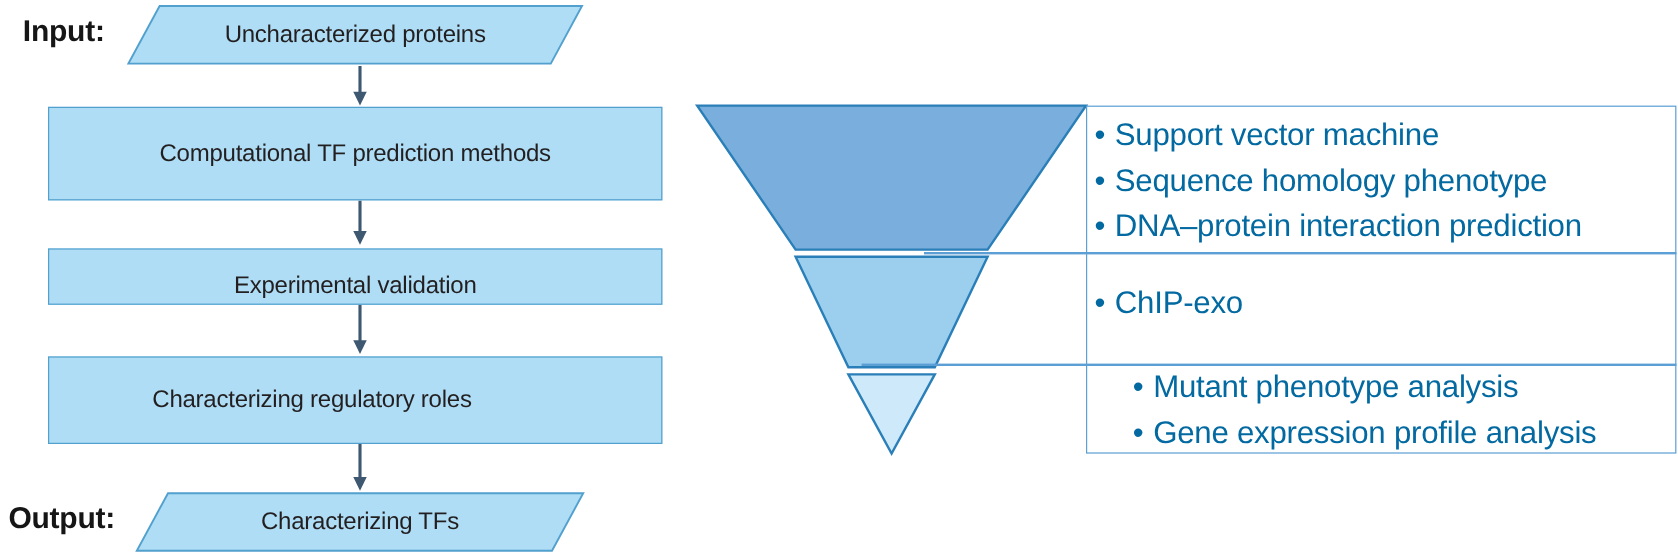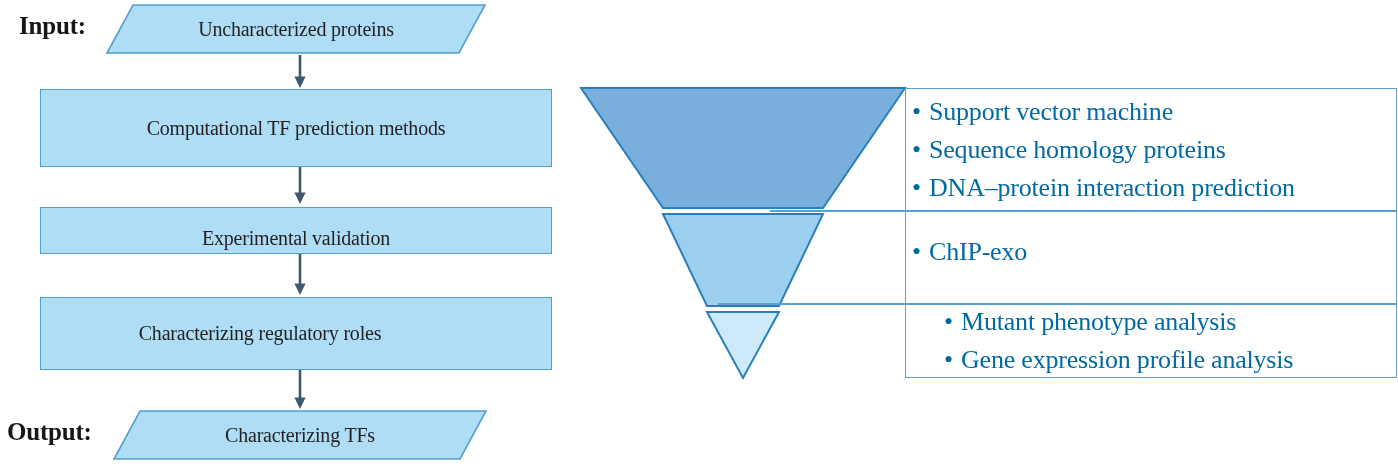--- a/index.html
+++ b/index.html
@@ -1,21 +1,21 @@
 <!DOCTYPE html>
 <html><head>
 <meta charset="utf-8">
 <style>
   html,body{margin:0;padding:0;background:#ffffff;}
   body{
     width:1398px;height:464px;position:relative;overflow:hidden;
     font-family:"Liberation Sans","DejaVu Sans",sans-serif;
     color:#231f20;
   }
-  .stage{position:absolute;inset:0;width:1398px;height:464px;font-family:Liberation Serif, serif;}
+  .stage{position:absolute;inset:0;width:1398px;height:464px;}
 
   
   .io-label{
     position:absolute;font-weight:bold;font-size:25px;color:#161616;
     letter-spacing:-0.2px;white-space:nowrap;
   }
   .para-wrap{position:absolute;}
   .para-wrap svg{display:block;overflow:visible;}
   .shape-text{
     position:absolute;display:flex;align-items:center;justify-content:center;
@@ -120,21 +120,21 @@
 
   <div class="panel" style="left:905px;top:88px;width:492px;height:290px;"></div>
   <div class="panel-div" style="left:770px;top:210px;width:627px;"></div>
   <div class="panel-div" style="left:718px;top:303px;width:679px;"></div>
 
   <div class="panel-row" style="left:912px;top:92px;width:484px;height:116px;">
     <div class="bullet-line">
       <span class="dot">•</span><span>Support vector machine</span>
     </div>
     <div class="bullet-line">
-      <span class="dot">•</span><span>Sequence homology proteins</span>
+      <span class="dot">•</span><span>Sequence homology phenotype</span>
     </div>
     <div class="bullet-line">
       <span class="dot">•</span><span>DNA–protein interaction prediction</span>
     </div>
   </div>
 
   <div class="panel-row" style="left:912px;top:212px;width:484px;height:80px;">
     <div class="bullet-line">
       <span class="dot">•</span><span>ChIP-exo</span>
     </div>

